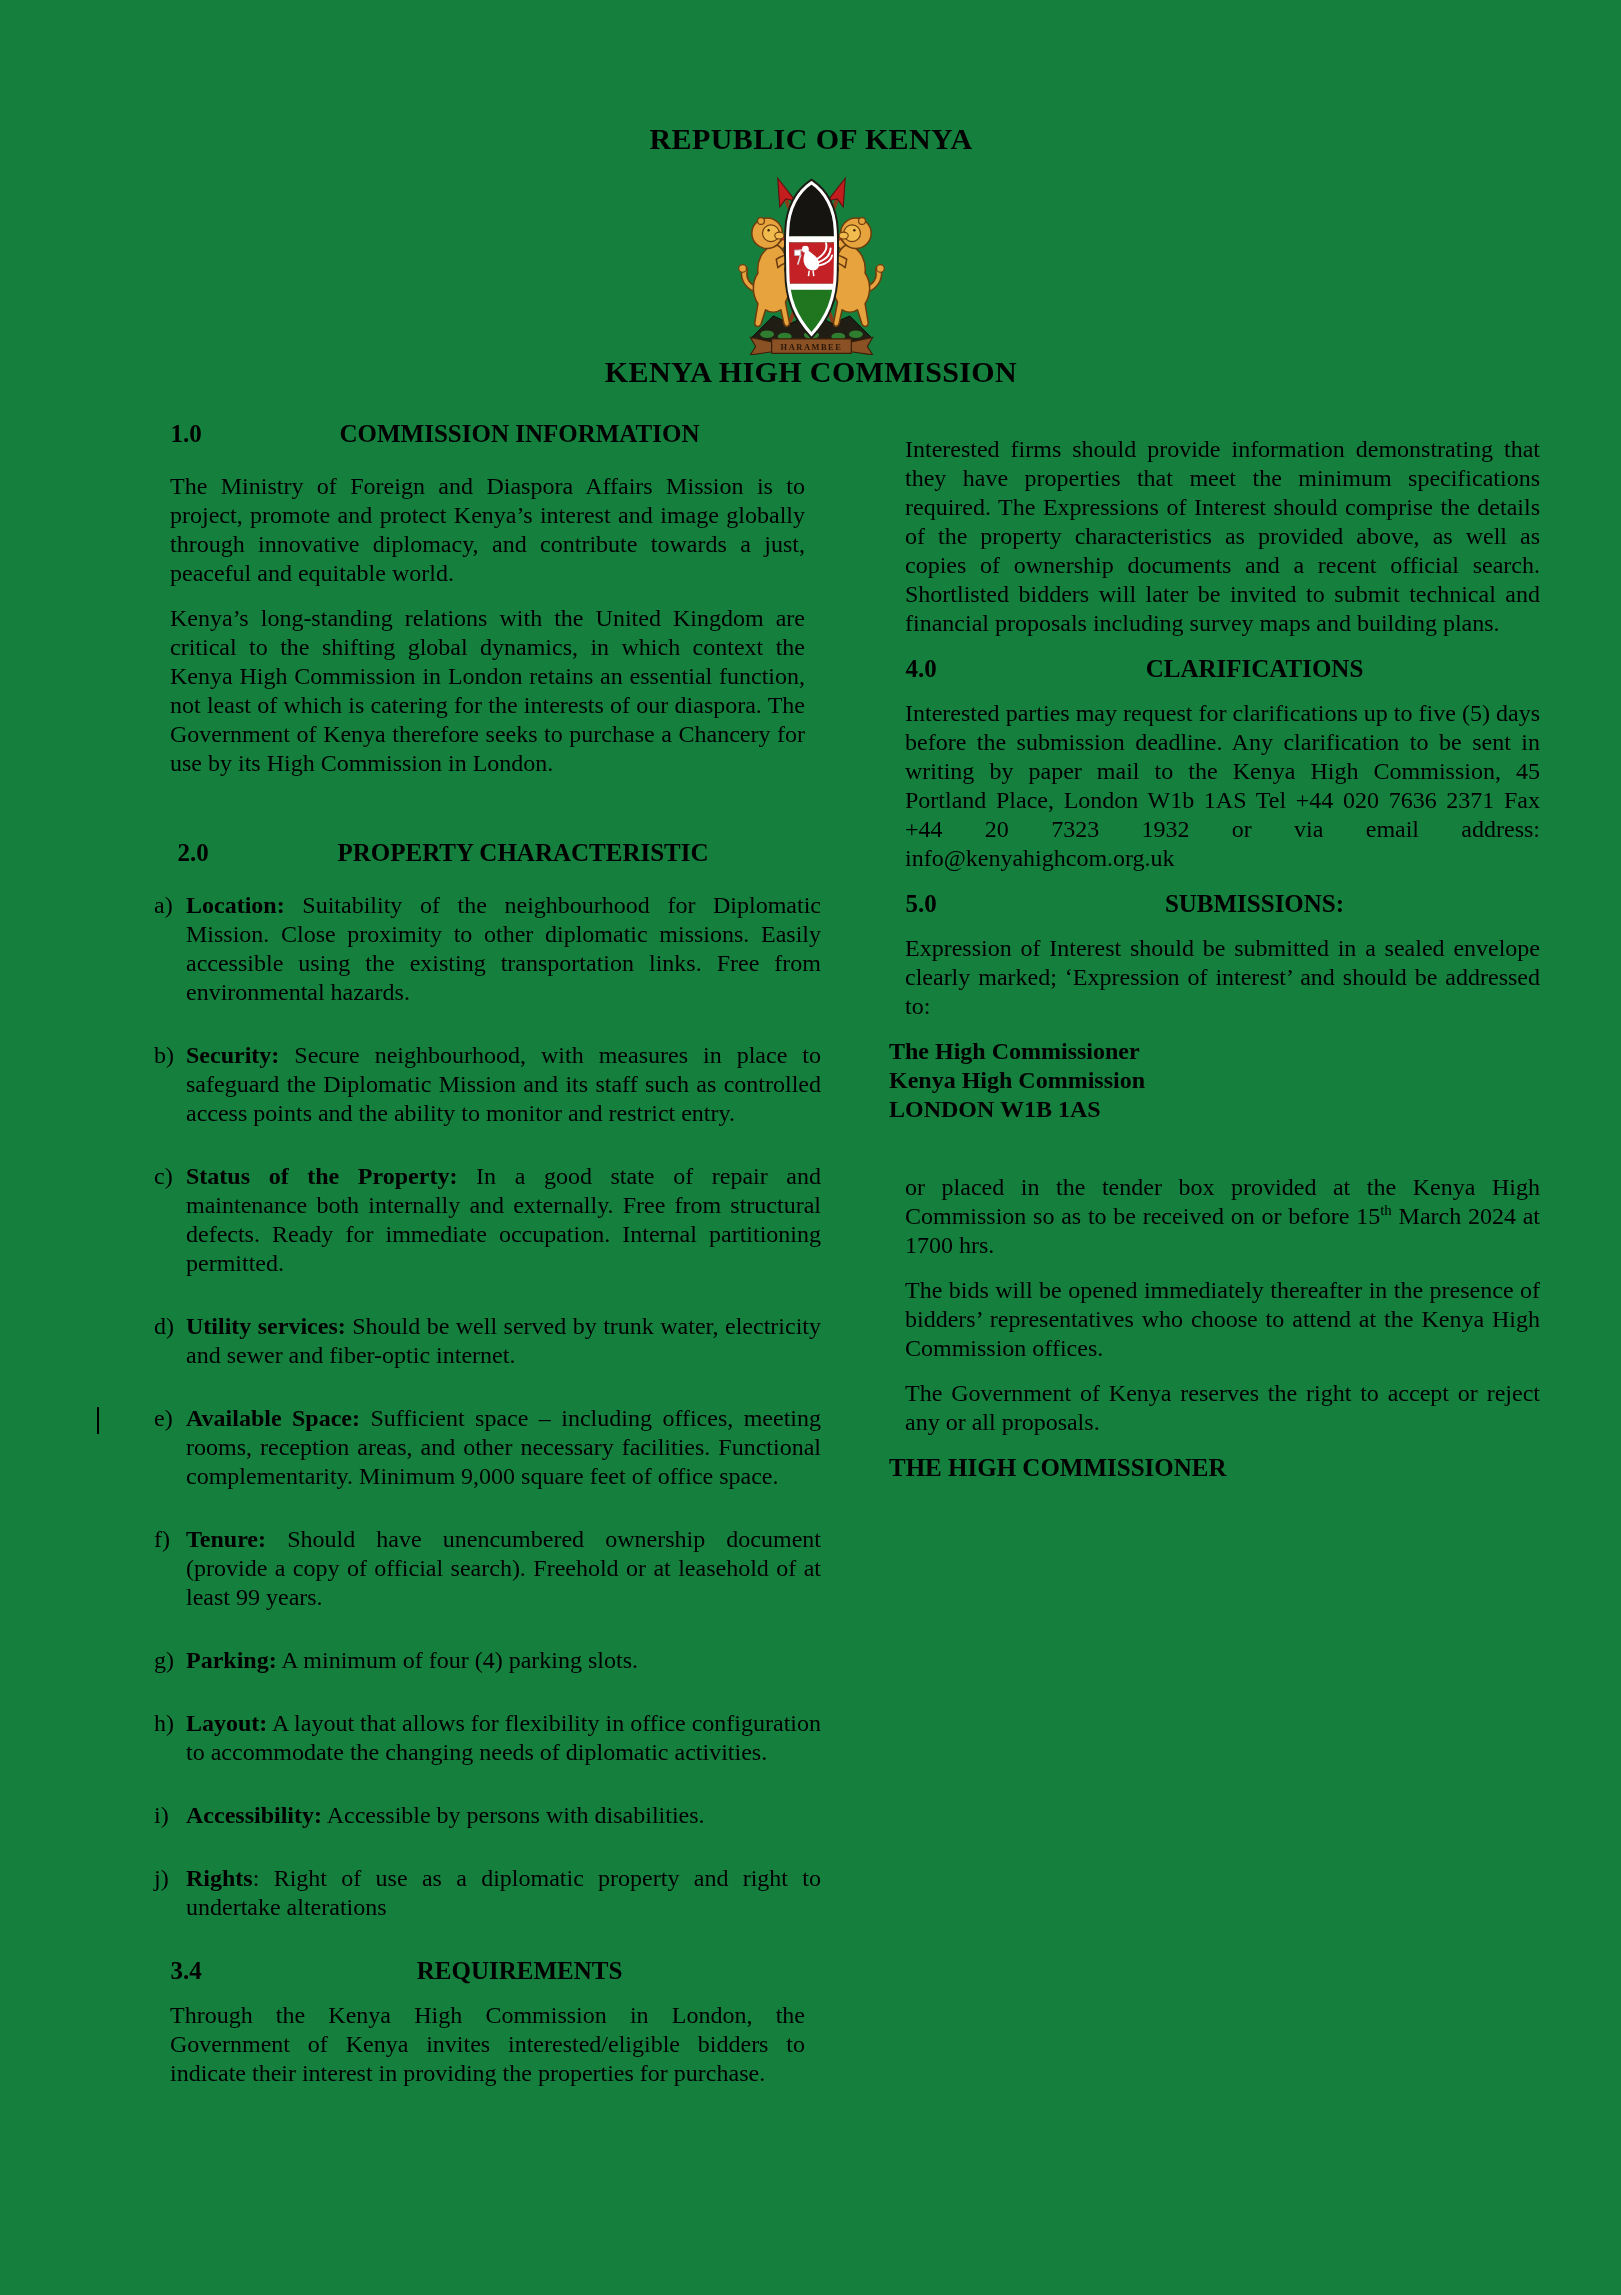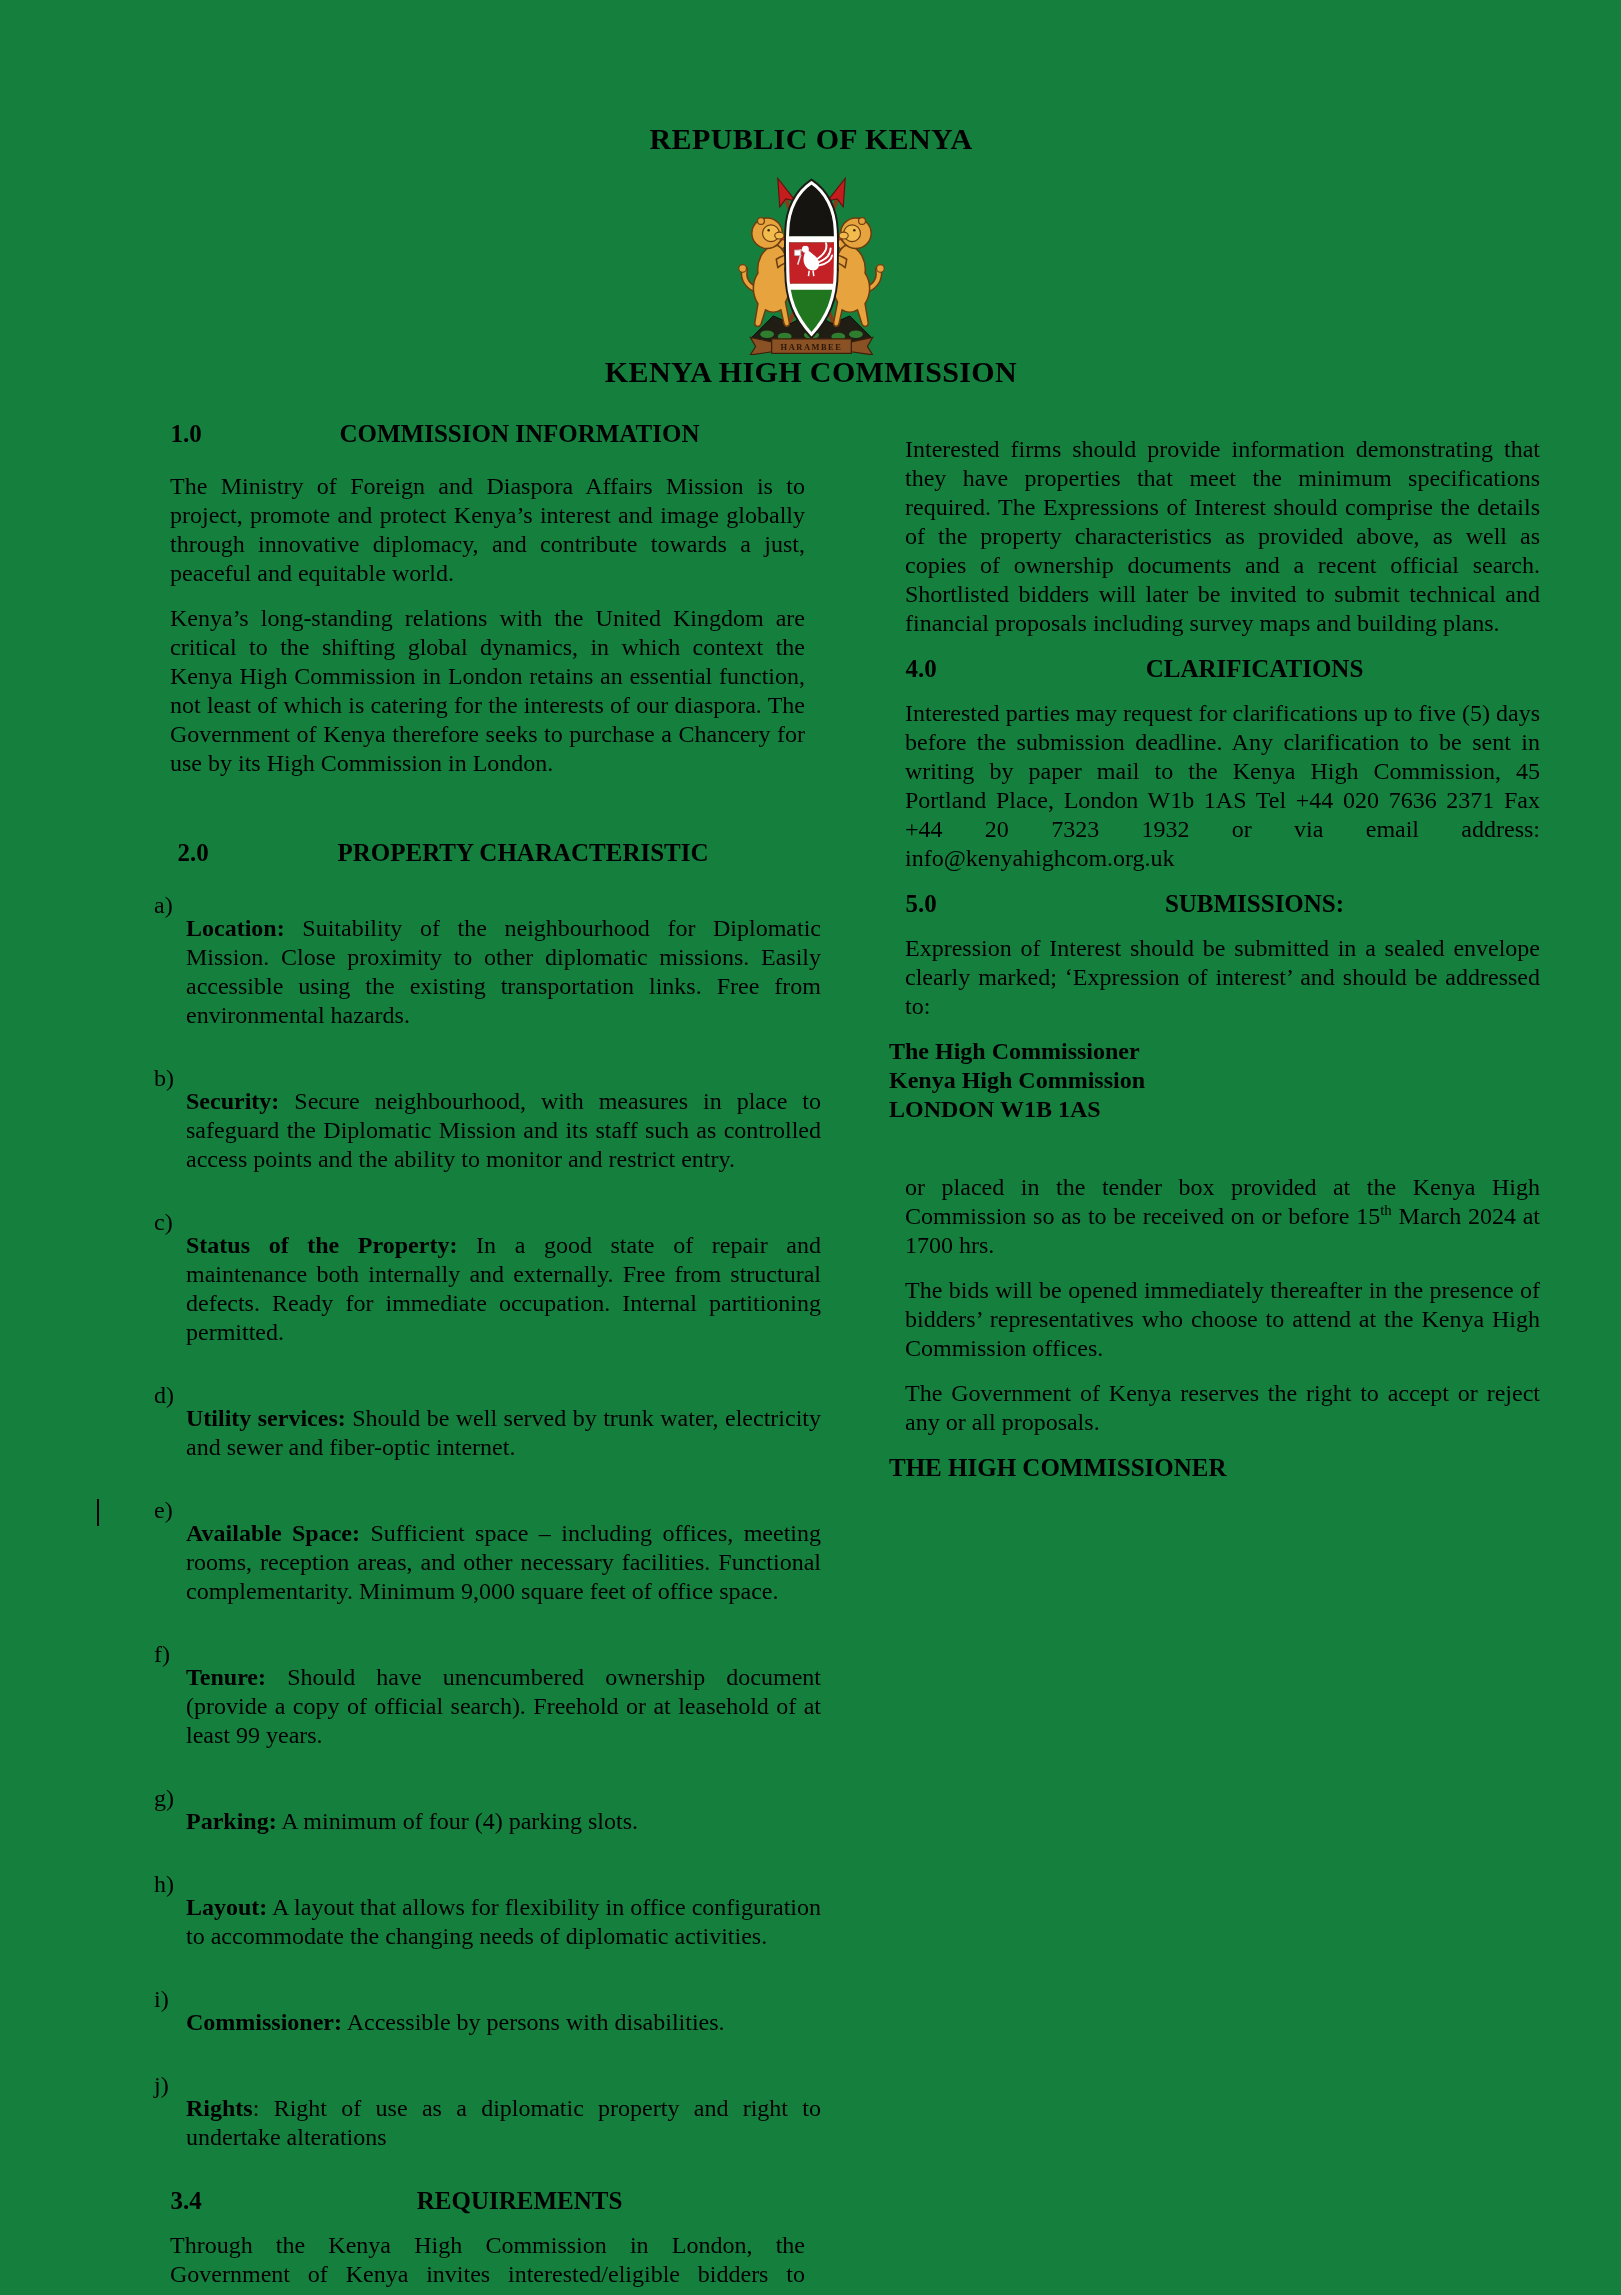--- a/index.html
+++ b/index.html
@@ -33,21 +33,21 @@
   .mb-48{margin-bottom:39px;}
   .mb-60{margin-bottom:49px;}
   .mb-72{margin-bottom:58px;}
   .mb-100{margin-bottom:81px;}
   .mb-2{margin-bottom:1.6px;}
   .mt-74{margin-top:60px;margin-left:7px;}
 
   .para{margin:16px;}
   .item{display:flex;margin-bottom:34px;position:relative;}
   .item-label{flex:0 0 32px;text-align:left;}
-  .item-body{flex:1;text-align:justify;margin-top:23px;}
+  .item-body{flex:1;text-align:justify;}
   .item-title{font-weight:bold;}
 
   .changed::before{
     content:"";position:absolute;left:-57px;top:3.2px;
     width:2.4px;height:27px;background:#000;
   }
 
   .address-line{font-weight:bold;}
   .signoff{font-weight:bold;font-size:25px;text-align:left;}
   sup{font-size:0.62em;line-height:0;vertical-align:super;}
@@ -191,21 +191,21 @@
     <div class="item">
       <span class="item-label">g)</span>
       <div class="item-body"><span class="item-title">Parking:</span><span> A minimum of four (4) parking slots.</span></div>
     </div>
     <div class="item">
       <span class="item-label">h)</span>
       <div class="item-body"><span class="item-title">Layout:</span><span> A layout that allows for flexibility in office configuration to accommodate the changing needs of diplomatic activities.</span></div>
     </div>
     <div class="item">
       <span class="item-label">i)</span>
-      <div class="item-body"><span class="item-title">Commissioner:</span><span> Accessible by persons with disabilities.</span></div>
+      <div class="item-body"><span class="item-title">Accessibility:</span><span> Accessible by persons with disabilities.</span></div>
     </div>
     <div class="item">
       <span class="item-label">j)</span>
       <div class="item-body"><span class="item-title">Rights</span><span>: Right of use as a diplomatic property and right to undertake alterations</span></div>
     </div>
 
     <div class="sec mb-2">
       <span class="sec-num">3.4</span>
       <span class="sec-title">REQUIREMENTS</span>
     </div>

